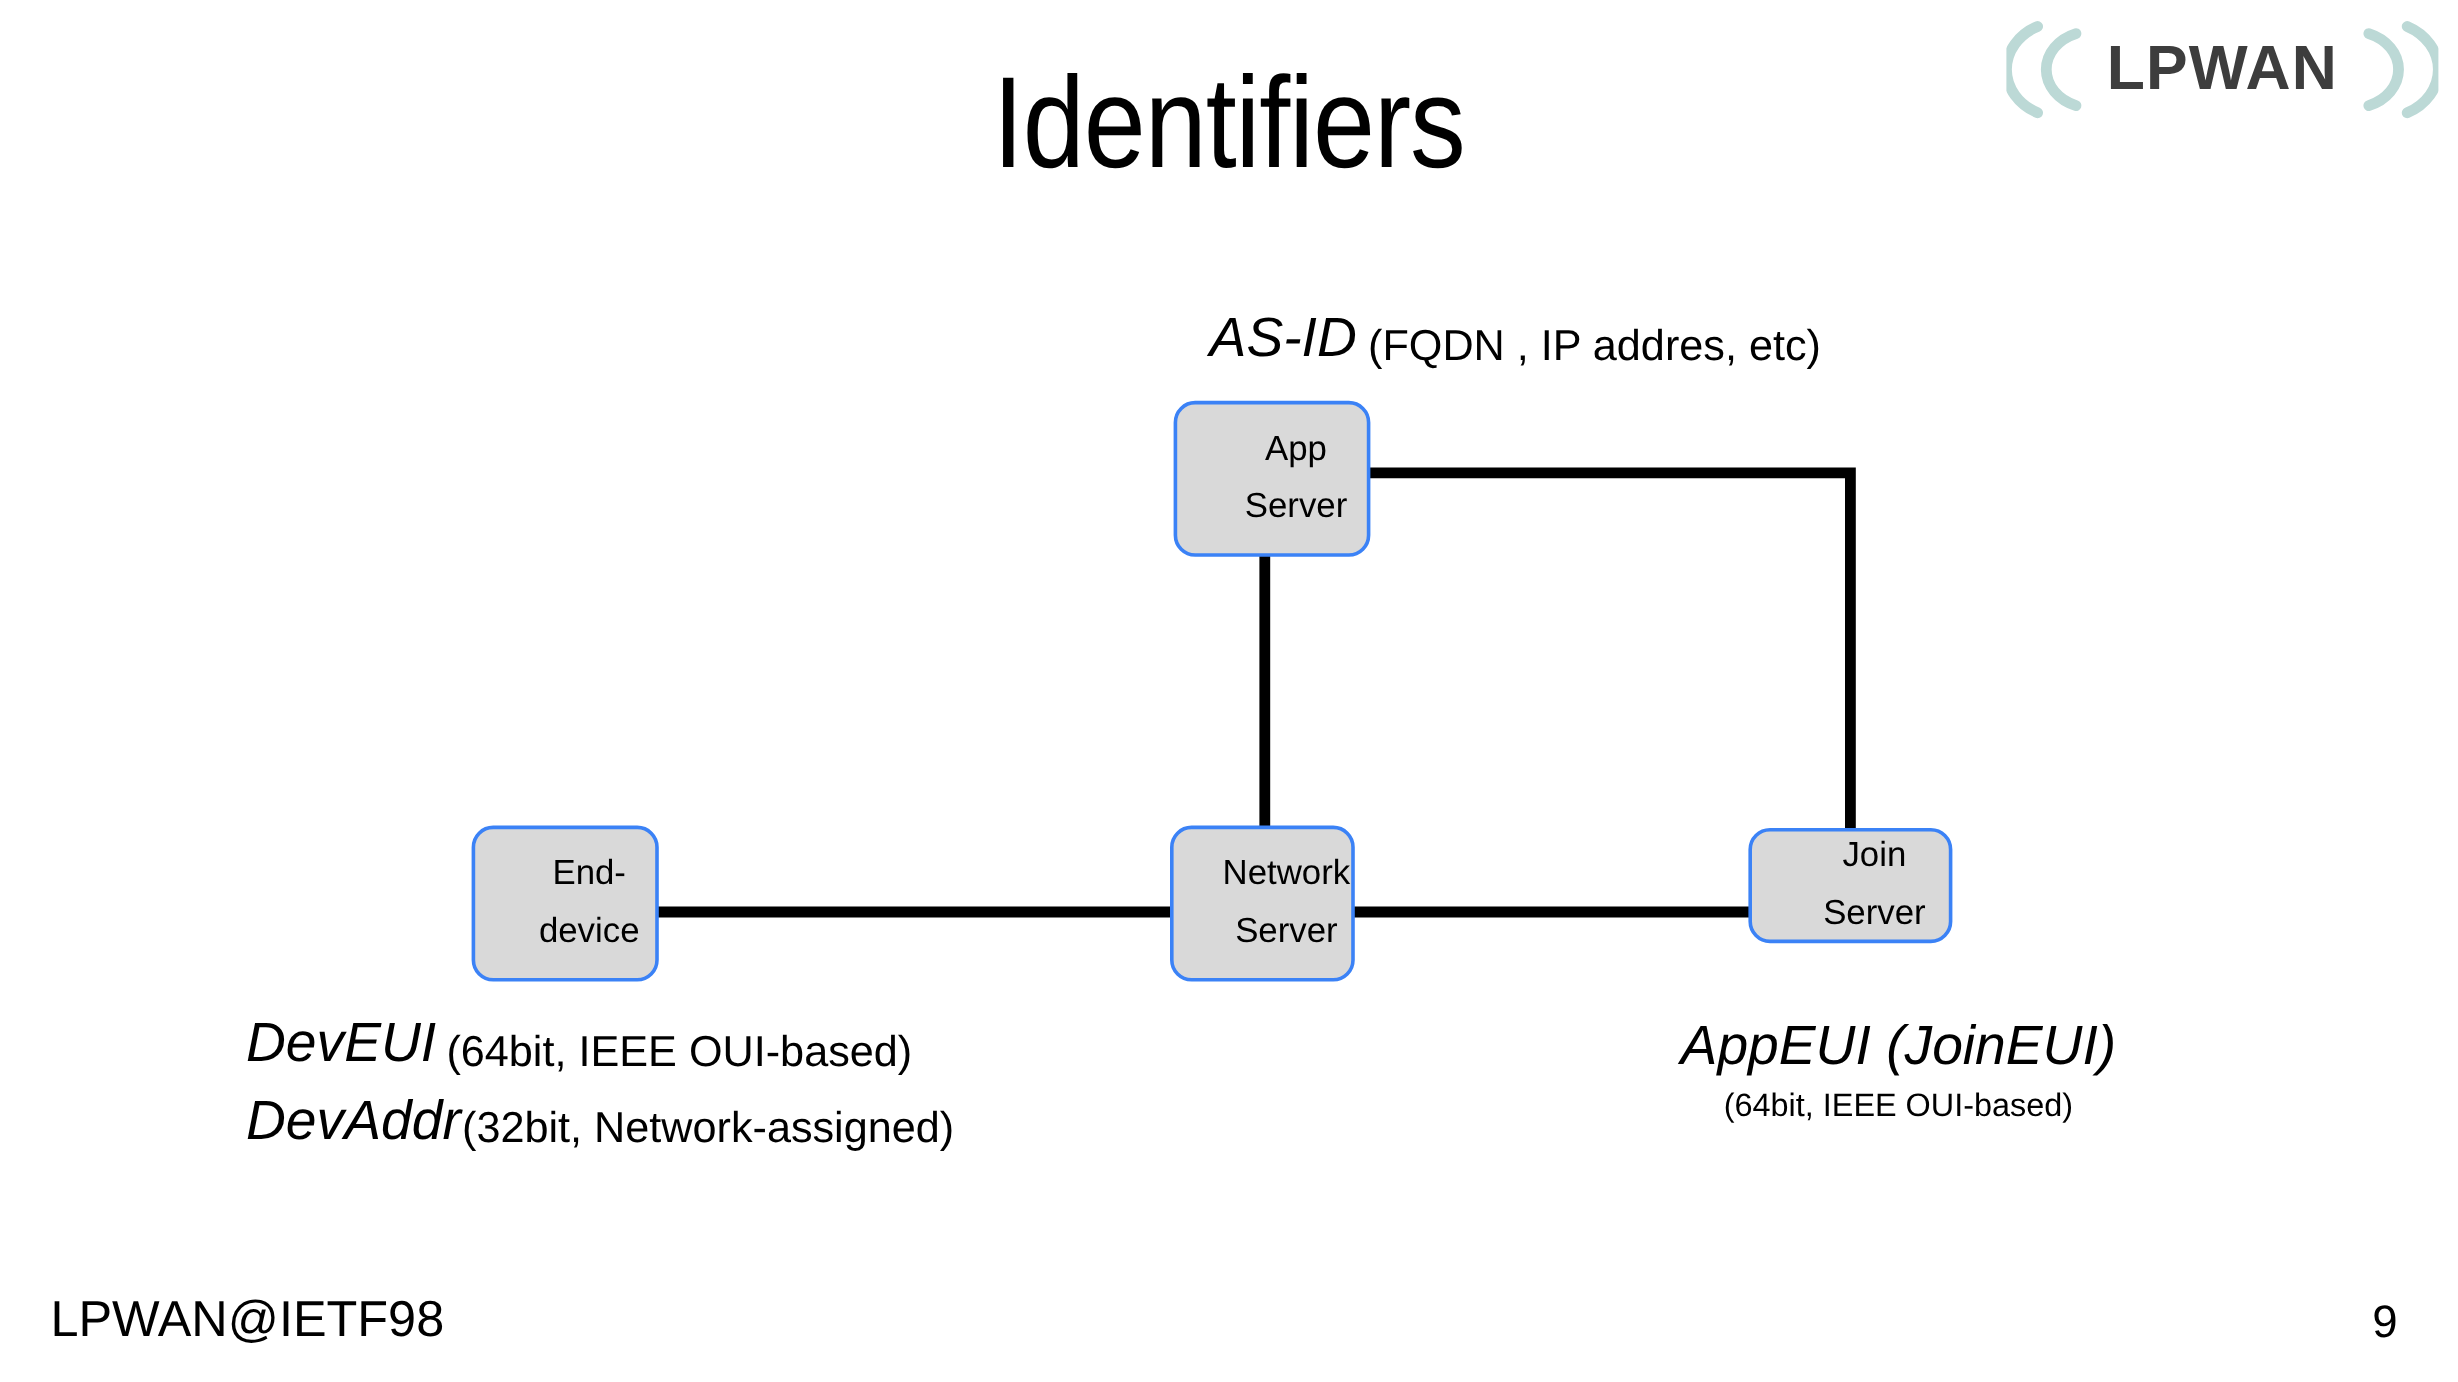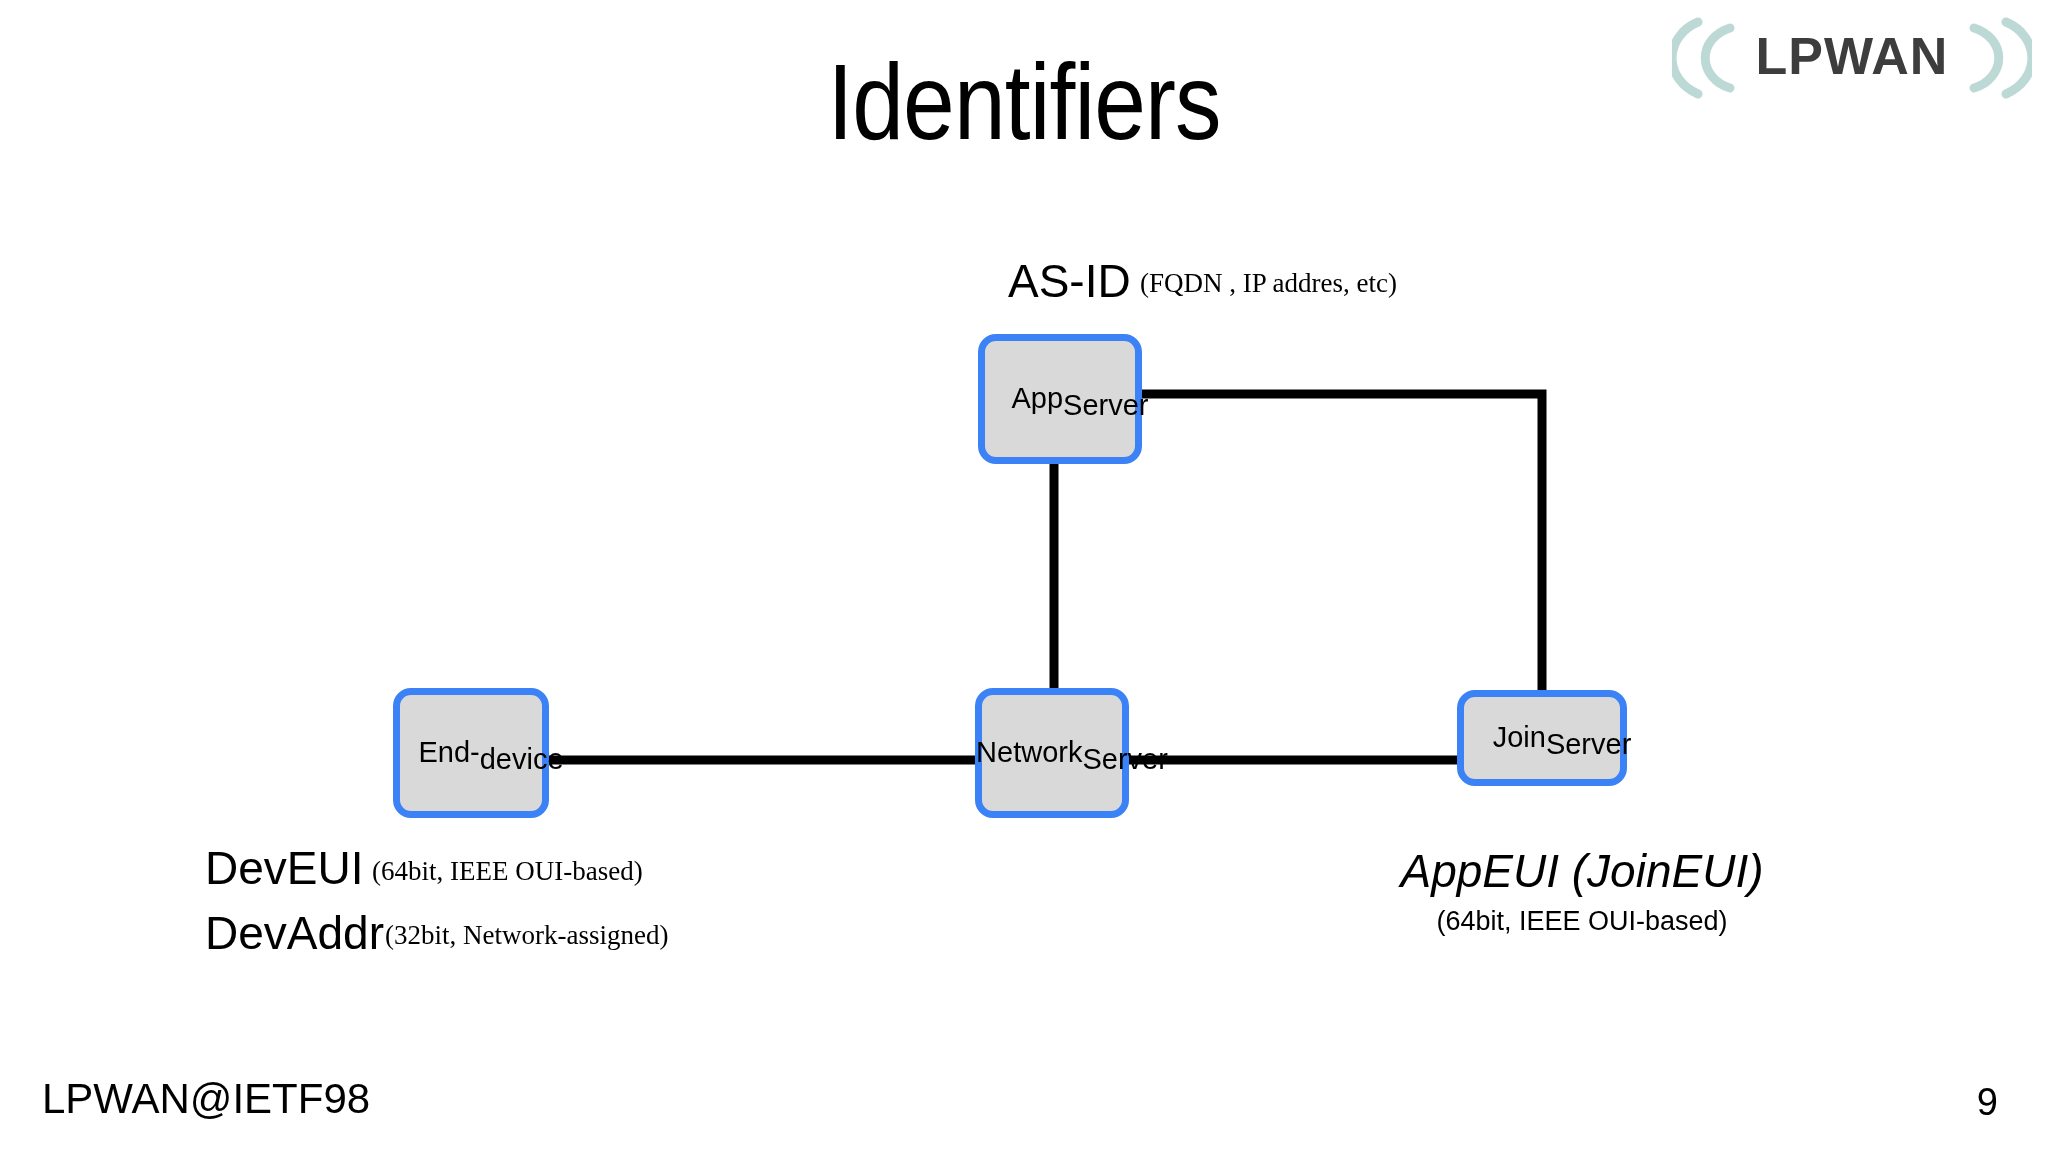--- a/index.html
+++ b/index.html
@@ -53,53 +53,54 @@
     height: 1152px;
     pointer-events: none;
   }
   .diagram svg { display: block; }
 
   
   .node {
     position: absolute;
     box-sizing: border-box;
     background: #d9d9d9;
-    border: 7px solid #3b82f6;
+    border: 3px solid #3b82f6;
     border-radius: 18px;
     display: flex;
+    flex-direction: column;
     align-items: center;
     justify-content: center;
     font-size: 29px;
     line-height: 1.16;
     text-align: center;
     z-index: 3;
     padding-left: 40px;
   }
   .node .line2 { display: block; margin-top: 14px; }
 
   #node-app-server      { left: 978px;  top: 334px; width: 164px; height: 130px; }
   #node-end-device      { left: 393px;  top: 688px; width: 156px; height: 130px; }
   #node-network-server  { left: 975px;  top: 688px; width: 154px; height: 130px; }
   #node-join-server     { left: 1457px; top: 690px; width: 170px; height: 96px; }
 
   
   .ident-strong {
     position: absolute;
+    font-style: italic;
     font-size: 46px;
     line-height: 1.0;
     white-space: nowrap;
     z-index: 4;
   }
   .ident-note {
     position: absolute;
-    font-size: 27px;
+    font-size: 36px;
     line-height: 1.0;
     white-space: nowrap;
     z-index: 2;
-    font-family: Liberation Serif, serif;
   }
   .ident-center {
     position: absolute;
     text-align: center;
     white-space: nowrap;
     z-index: 2;
   }
   .ident-center .ident-center-title {
     display: block;
     font-style: italic;

